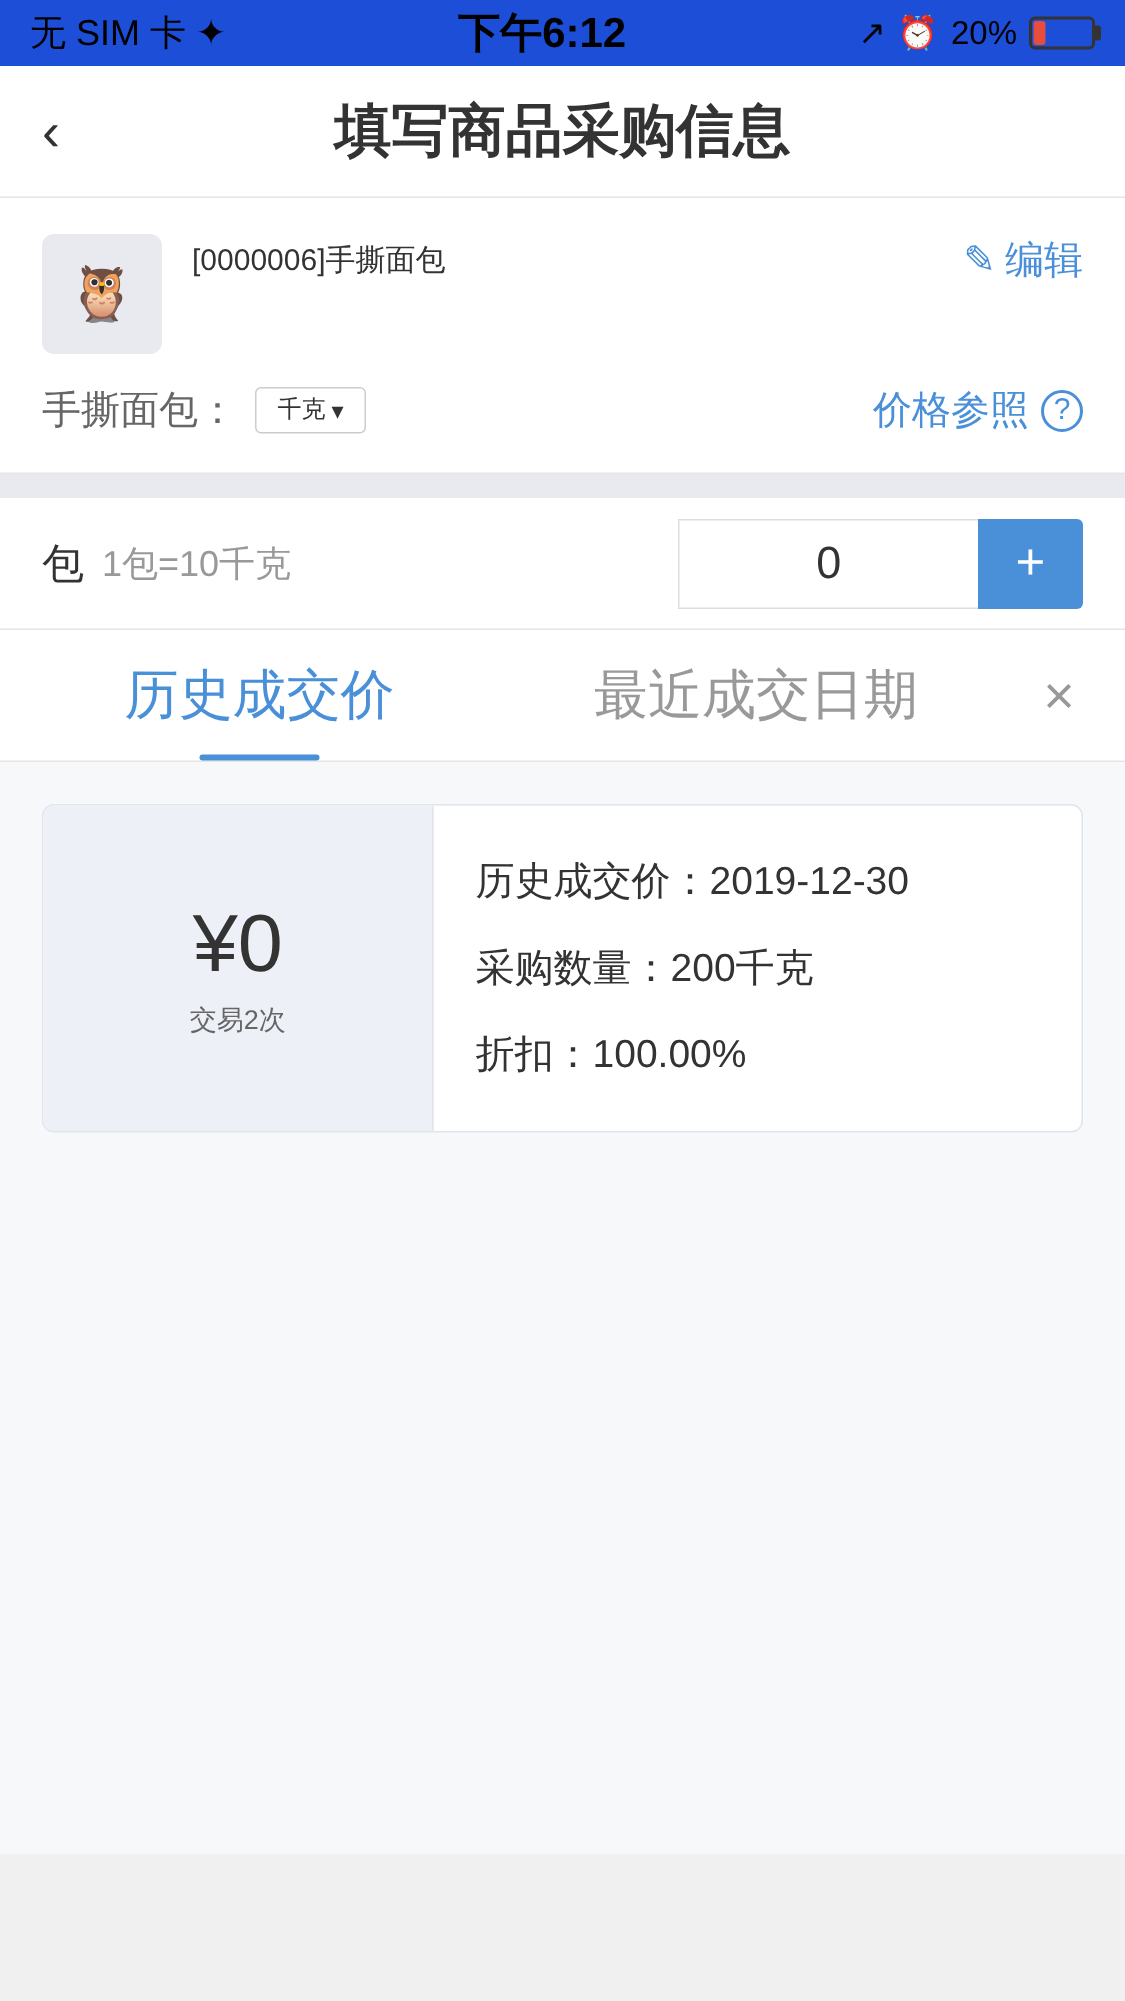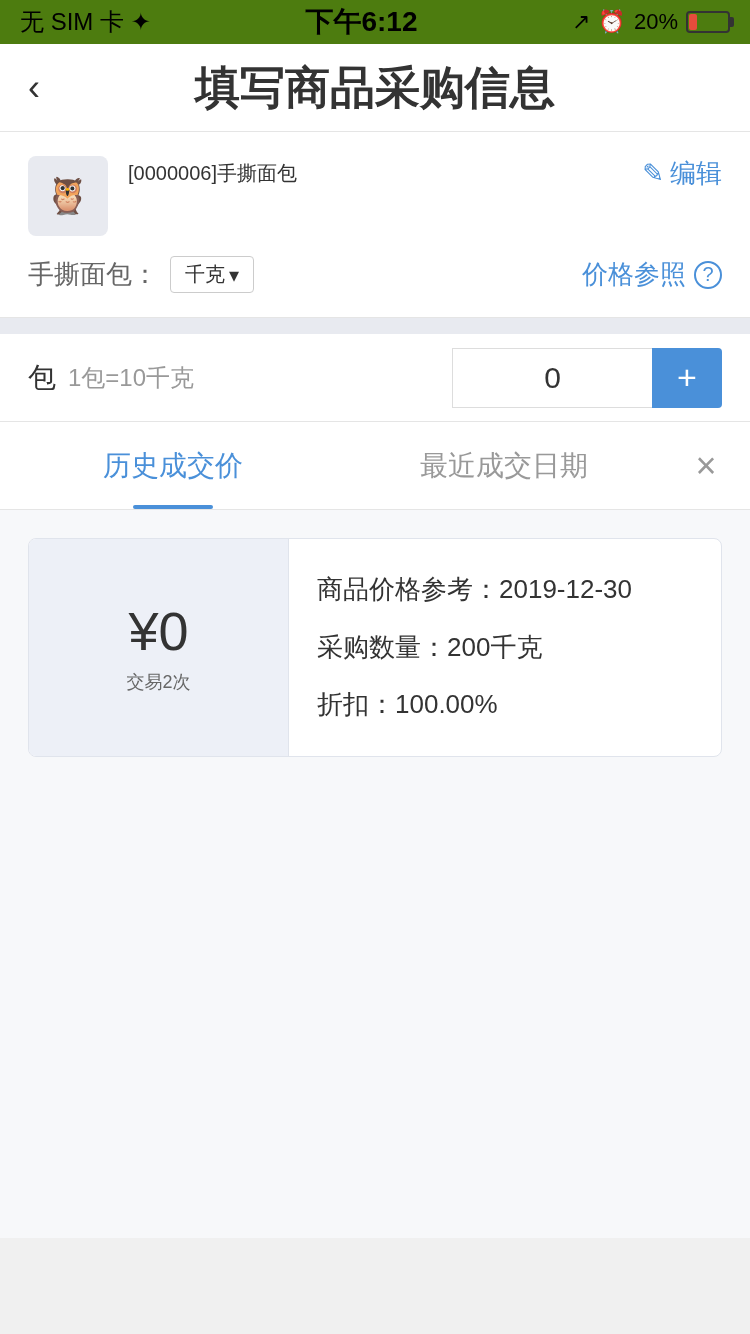--- a/index.html
+++ b/index.html
@@ -9,21 +9,21 @@
       min-height: 1334px;
       font-family: -apple-system, "PingFang SC", "Helvetica Neue", Arial, sans-serif;
       background: #f0f0f0;
       position: relative;
     }
 
     
     .status-bar {
       width: 750px;
       height: 44px;
-      background: #4d7c0f;
+      background: #1d4ed8;
       display: flex;
       align-items: center;
       justify-content: space-between;
       padding: 0 20px;
       font-size: 26px;
       font-weight: 500;
       color: #000;
     }
     .status-left {
       display: flex;
@@ -82,21 +82,21 @@
       position: relative;
     }
     .nav-back {
       position: absolute;
       left: 28px;
       font-size: 36px;
       color: #333;
       cursor: pointer;
     }
     .nav-title {
-      font-size: 45px;
+      font-size: 38px;
       font-weight: 600;
       color: #333;
     }
 
     
     .product-card {
       background: #fff;
       margin: 0;
       padding: 24px 28px;
       border-bottom: 1px solid #e5e5e5;
@@ -153,21 +153,21 @@
       font-size: 26px;
       color: #666;
     }
     .unit-badge {
       display: inline-flex;
       align-items: center;
       gap: 4px;
       padding: 4px 14px;
       border: 1px solid #ccc;
       border-radius: 4px;
-      font-size: 20px;
+      font-size: 16px;
       color: #333;
       background: #fff;
       cursor: pointer;
     }
     .price-ref {
       display: flex;
       align-items: center;
       gap: 8px;
       color: #4a90d9;
       font-size: 26px;
@@ -258,21 +258,21 @@
       border-bottom: 1px solid #e5e5e5;
       position: relative;
     }
     .tab-item {
       flex: 1;
       display: flex;
       flex-direction: column;
       align-items: center;
       justify-content: center;
       height: 100%;
-      font-size: 28px;
+      font-size: 36px;
       color: #999;
       cursor: pointer;
       position: relative;
       margin-left: 15px;
     }
     .tab-item.active {
       color: #4a90d9;
     }
     .tab-underline {
       position: absolute;
@@ -421,21 +421,21 @@
   </div>
 
   <div class="content-body">
     <div class="history-card">
       <div class="history-left">
         <span class="history-price">¥0</span>
         <span class="history-trades">交易2次</span>
       </div>
       <div class="history-right">
         <div class="history-detail-row">
-          <span>商品价格参考：</span><span>2019-12-30</span>
+          <span>历史成交价：</span><span>2019-12-30</span>
         </div>
         <div class="history-detail-row">
           <span>采购数量：</span><span>200千克</span>
         </div>
         <div class="history-detail-row">
           <span>折扣：</span><span>100.00%</span>
         </div>
       </div>
     </div>
   </div>

